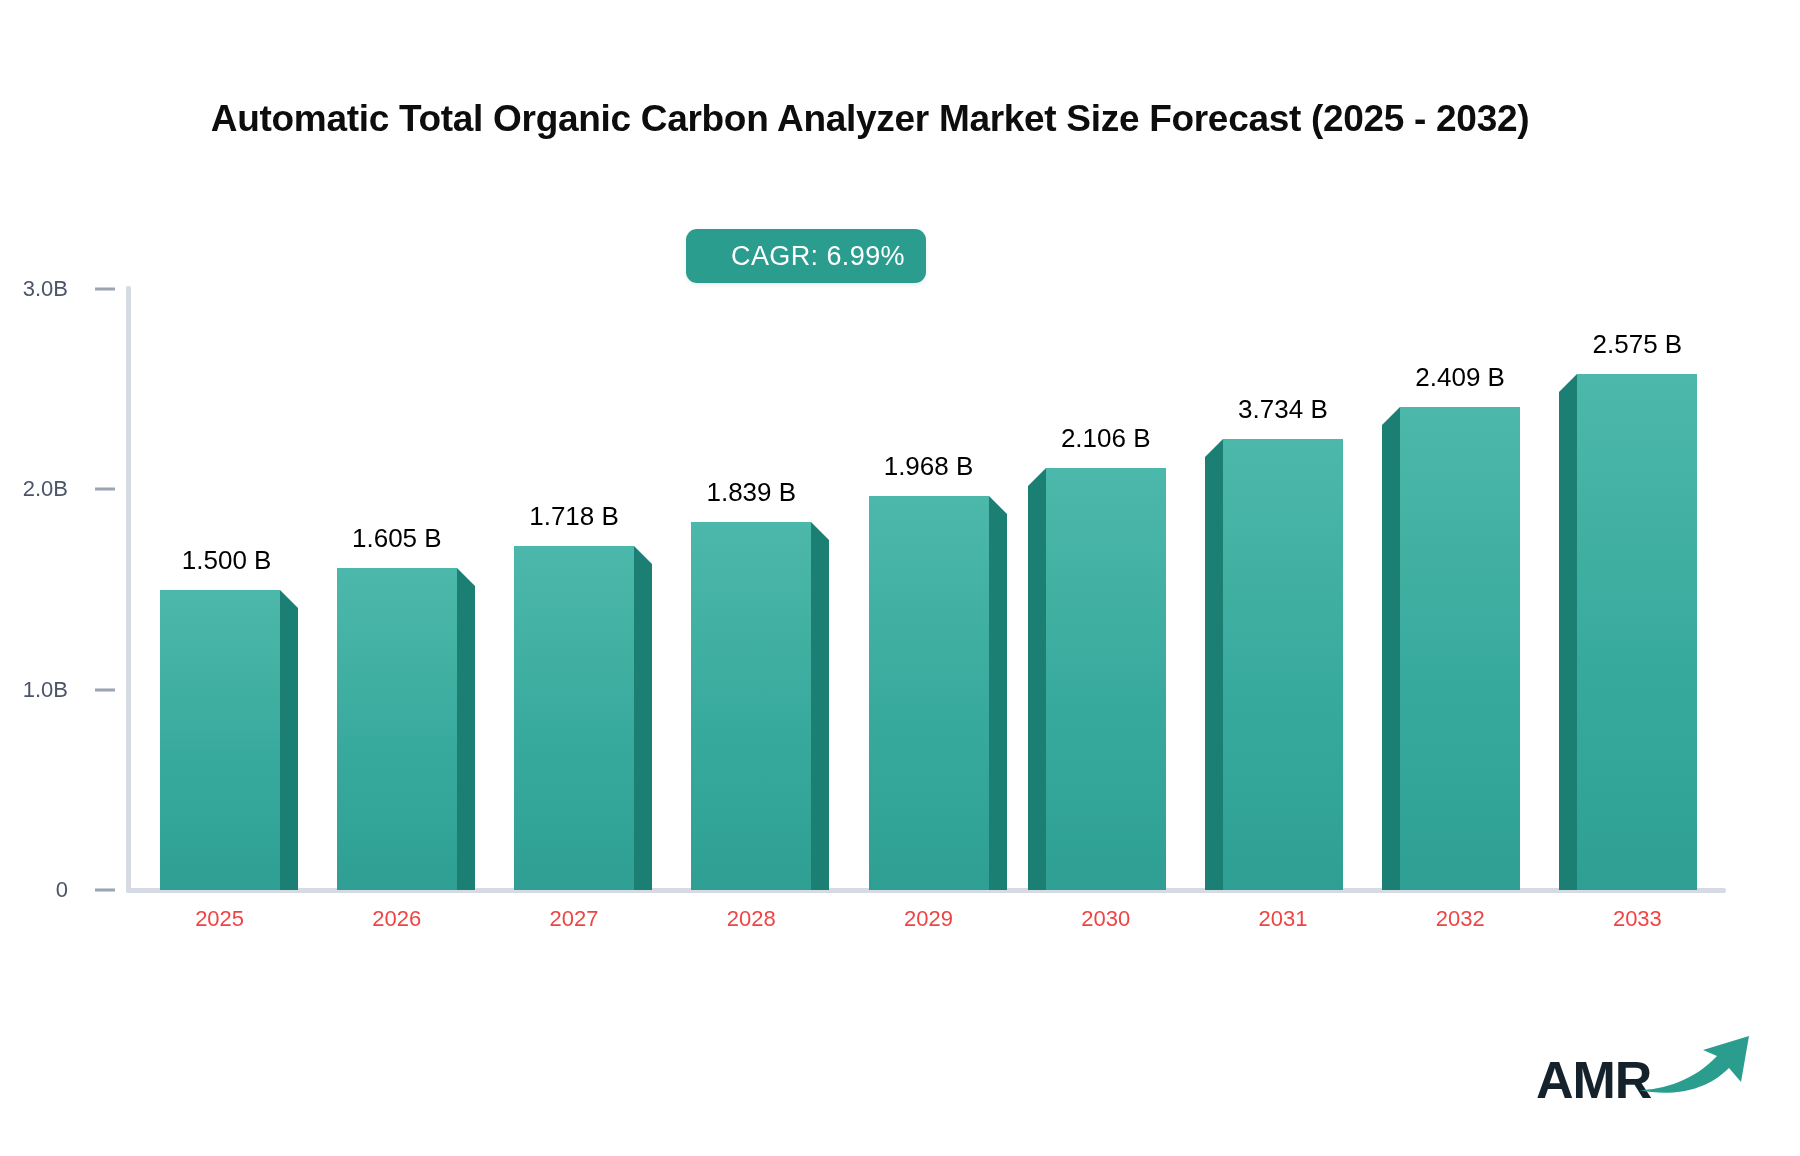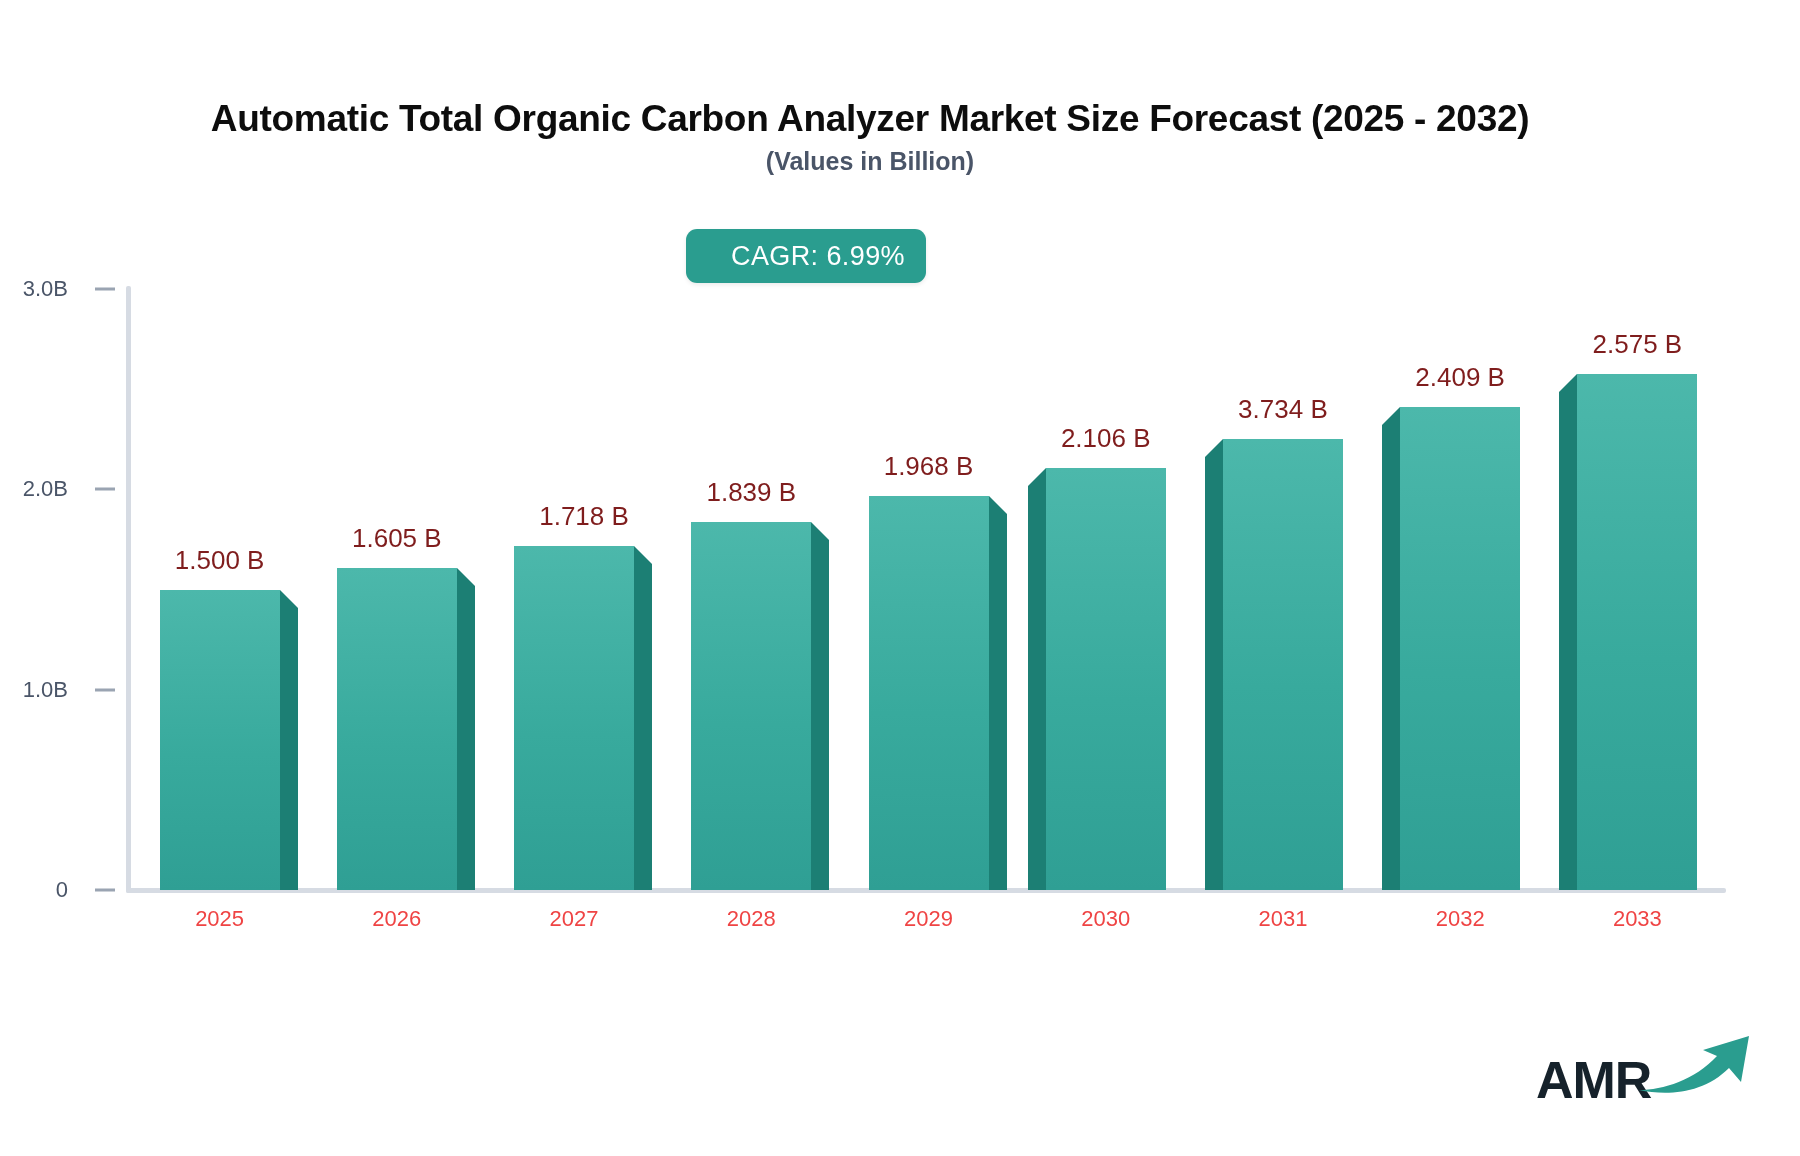--- a/index.html
+++ b/index.html
@@ -120,21 +120,21 @@
   .bar-cap {
     position: absolute;
     width: 0; height: 0;
   }
 
   .bar-value {
     position: absolute;
     left: 50%;
     transform: translateX(-50%);
     font-size: 26px;
-    color: #7f1d1d;
+    color: #000000;
     white-space: nowrap;
   }
   .xtick-label {
     position: absolute;
     top: 906px;
     text-align: center;
     font-size: 22px;
     color: #ef4444;
     white-space: nowrap;
   }
@@ -158,21 +158,20 @@
     left: -14px;
     top: -6px;
   }
 </style>
 </head>
 <body>
 
 <div id="canvas">
 
   <div class="title">Automatic Total Organic Carbon Analyzer Market Size Forecast (2025 - 2032)</div>
-  <div class="subtitle">(Values in Billion)</div>
 
   <div class="cagr-badge">
     <span>CAGR: 6.99%</span>
   </div>
 
   <div id="plot">
     <div class="axis-line-v"></div>
     <div class="axis-line-h"></div>
     <div id="yticks">
         <div class="ytick-label" style="top: 890px;">0</div>
@@ -182,33 +181,33 @@
         <div class="ytick-label" style="top: 489.333px;">2.0B</div>
         <div class="ytick-dash" style="top: 489.333px;"></div>
         <div class="ytick-label" style="top: 289px;">3.0B</div>
         <div class="ytick-dash" style="top: 289px;"></div>
       </div>
     <div id="bars">
         <div class="bar3d" style="left: 159.611px; bottom: 266px; width: 120px; height: 300.5px;">
           <div class="bar-face" style="height: 300.5px;"></div>
           <div class="bar-side right" style="height: 282.5px;"></div>
           <div class="bar-cap" style="bottom: 282.5px; border-bottom: 18px solid rgb(28, 127, 116); left: 120px; border-right: 18px solid transparent;"></div>
-          <div class="bar-value" style="bottom: 314.5px;">1.500 B</div>
+          <div class="bar-value" style="bottom: 314.5px; margin-left: 7px;">1.500 B</div>
         </div>
         <div class="bar3d" style="left: 336.833px; bottom: 266px; width: 120px; height: 321.535px;">
           <div class="bar-face" style="height: 321.535px;"></div>
           <div class="bar-side right" style="height: 303.535px;"></div>
           <div class="bar-cap" style="bottom: 303.535px; border-bottom: 18px solid rgb(28, 127, 116); left: 120px; border-right: 18px solid transparent;"></div>
           <div class="bar-value" style="bottom: 335.535px;">1.605 B</div>
         </div>
         <div class="bar3d" style="left: 514.056px; bottom: 266px; width: 120px; height: 344.173px;">
           <div class="bar-face" style="height: 344.173px;"></div>
           <div class="bar-side right" style="height: 326.173px;"></div>
           <div class="bar-cap" style="bottom: 326.173px; border-bottom: 18px solid rgb(28, 127, 116); left: 120px; border-right: 18px solid transparent;"></div>
-          <div class="bar-value" style="bottom: 358.173px; margin-left: 10px;">1.718 B</div>
+          <div class="bar-value" style="bottom: 358.173px;">1.718 B</div>
         </div>
         <div class="bar3d" style="left: 691.278px; bottom: 266px; width: 120px; height: 368.413px;">
           <div class="bar-face" style="height: 368.413px;"></div>
           <div class="bar-side right" style="height: 350.413px;"></div>
           <div class="bar-cap" style="bottom: 350.413px; border-bottom: 18px solid rgb(28, 127, 116); left: 120px; border-right: 18px solid transparent;"></div>
           <div class="bar-value" style="bottom: 382.413px;">1.839 B</div>
         </div>
         <div class="bar3d" style="left: 868.5px; bottom: 266px; width: 120px; height: 394.256px;">
           <div class="bar-face" style="height: 394.256px;"></div>
           <div class="bar-side right" style="height: 376.256px;"></div>

